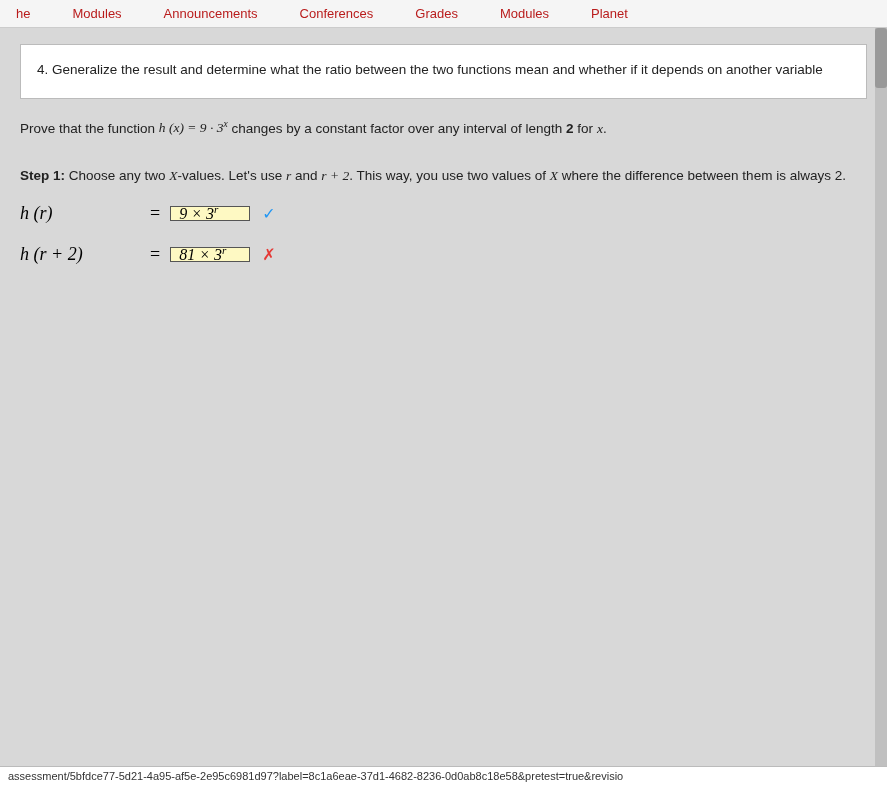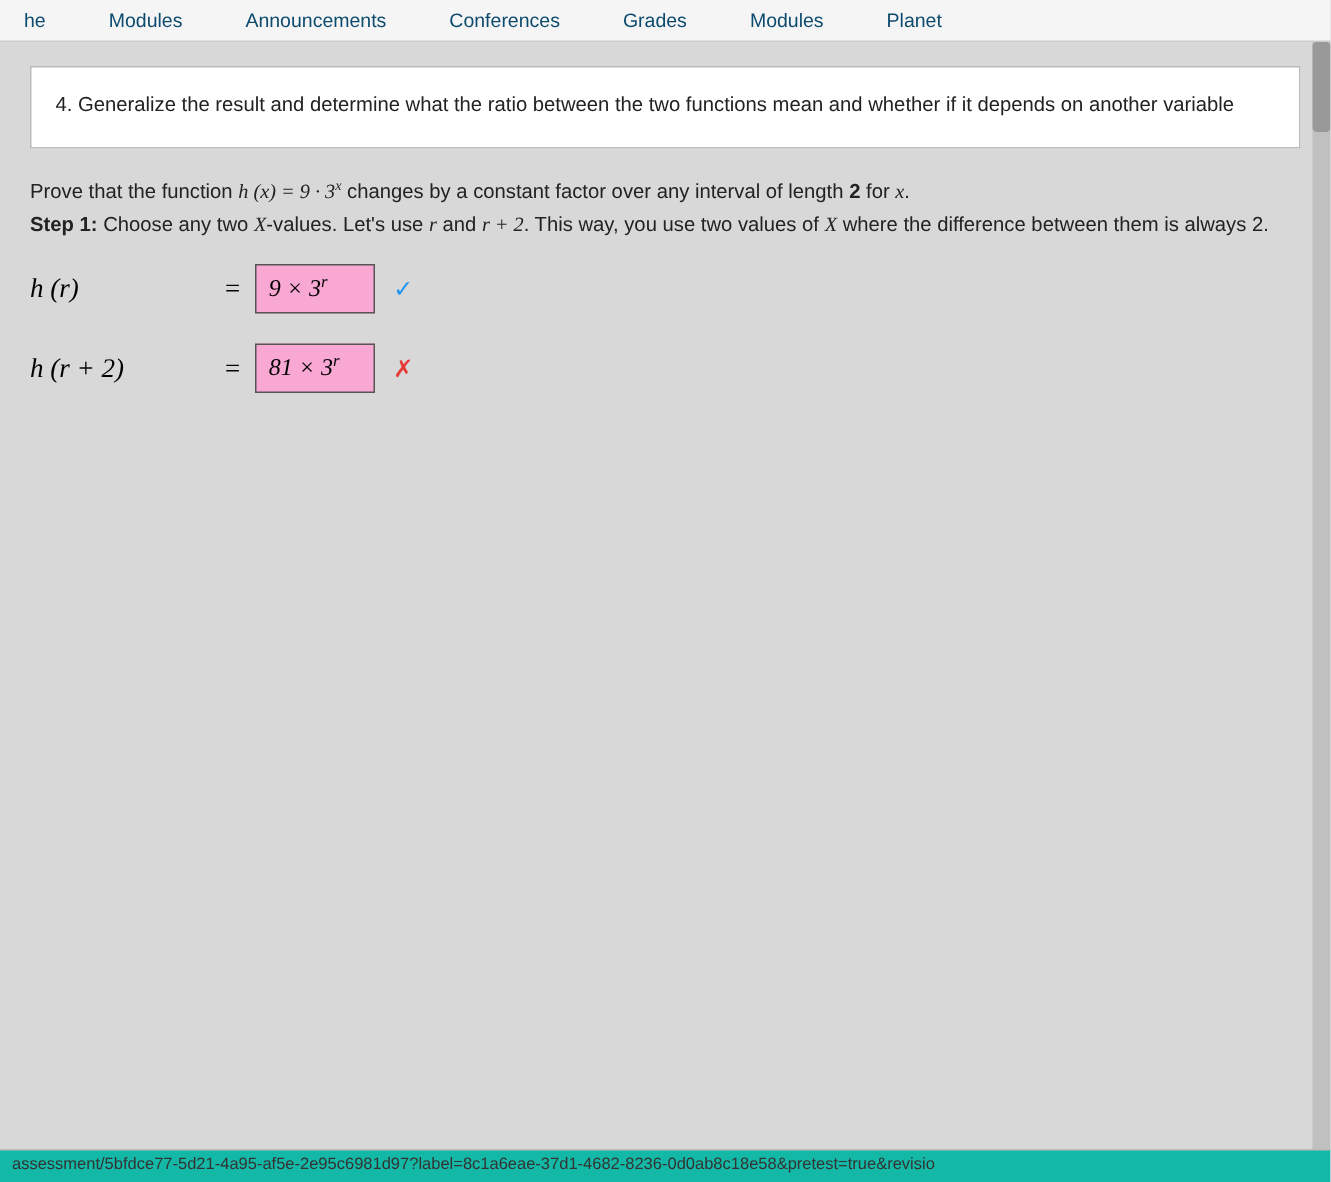--- a/index.html
+++ b/index.html
@@ -19,21 +19,21 @@
 
     
     .top-nav {
       background: #f5f5f5;
       border-bottom: 1px solid #ccc;
       display: flex;
       align-items: center;
       padding: 0 10px;
       height: 28px;
       font-size: 13px;
-      color: #0c4a6e;
+      color: #b91c1c;
       gap: 30px;
     }
 
     .top-nav .nav-item {
       cursor: pointer;
       padding: 4px 6px;
       white-space: nowrap;
     }
 
     
@@ -67,21 +67,21 @@
 
     
     .proof-section {
       font-size: 13.5px;
       color: #222;
       line-height: 1.6;
       margin-bottom: 14px;
     }
 
     .proof-section .proof-intro {
-      margin-bottom: 0;
+      margin-bottom: 26px;
     }
 
     .proof-section .step {
       margin-bottom: 12px;
     }
 
     .proof-section .step-label {
       font-weight: bold;
       text-align: right;
     }
@@ -116,27 +116,27 @@
       min-width: 120px;
     }
 
     .equals-sign {
       font-style: normal;
       margin: 0 4px;
     }
 
     .input-box {
       border: 1px solid #555;
-      background: #f9a8d4;
+      background: #fef9c3;
       padding: 3px 8px;
       font-size: 16px;
       font-family: "Times New Roman", serif;
       font-style: italic;
       min-width: 80px;
-      height: 33px;
+      height: 15px;
       display: inline-flex;
       align-items: center;
     }
 
     .status-icon {
       font-style: normal;
       font-size: 16px;
       margin-left: 6px;
     }
 
@@ -147,21 +147,21 @@
     .status-wrong {
       color: #e53935;
     }
 
     
     .url-bar {
       position: absolute;
       bottom: 0;
       left: 0;
       right: 0;
-      background: #14b8a6;
+      background: #ffffff;
       border-top: 1px solid #bbb;
       font-size: 11px;
       color: #333;
       padding: 3px 8px;
       height: 22px;
       overflow: hidden;
       white-space: nowrap;
     }
 
     .scrollbar-hint {

